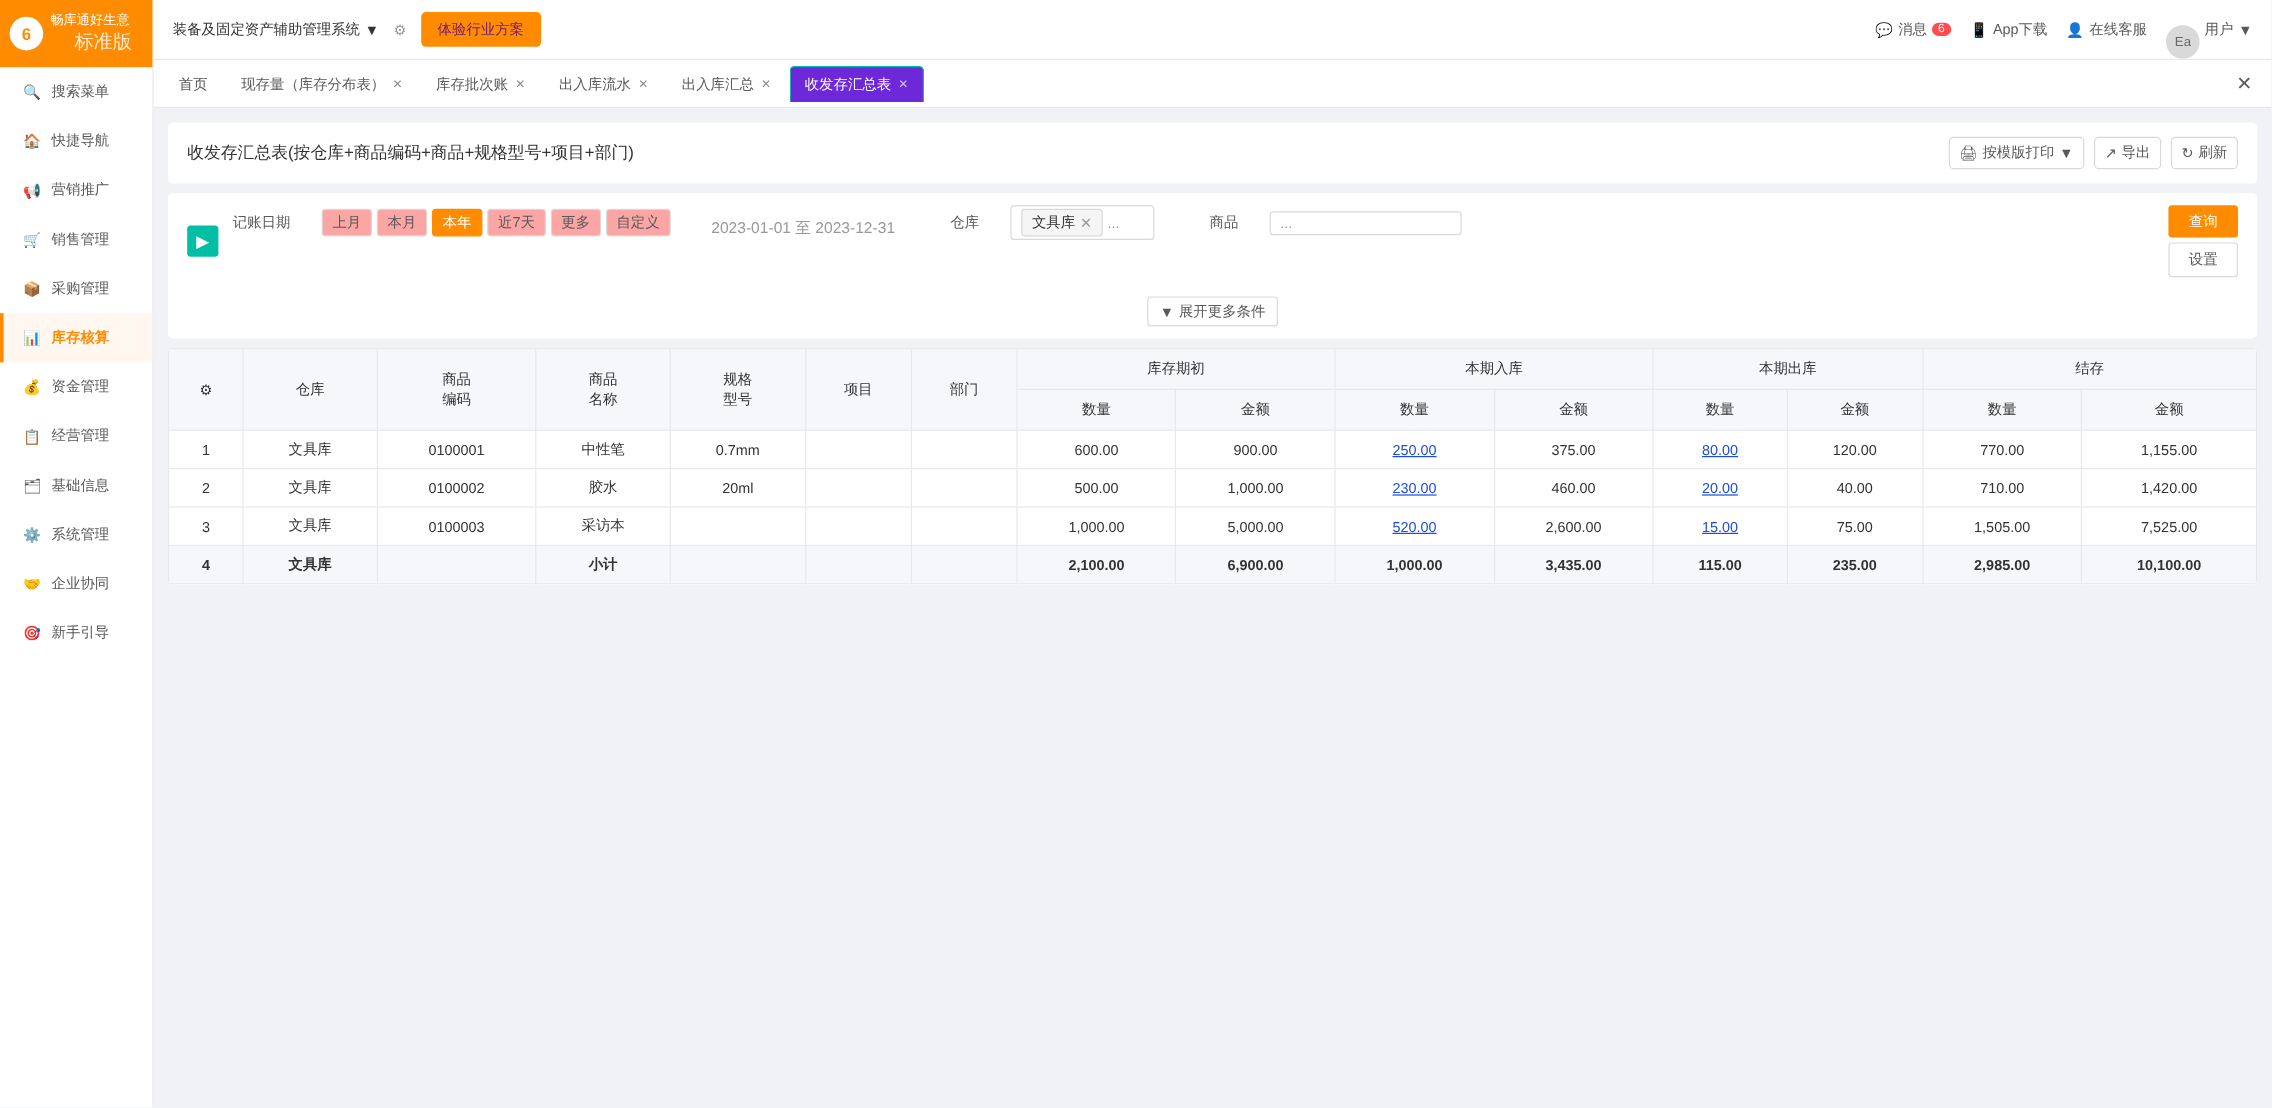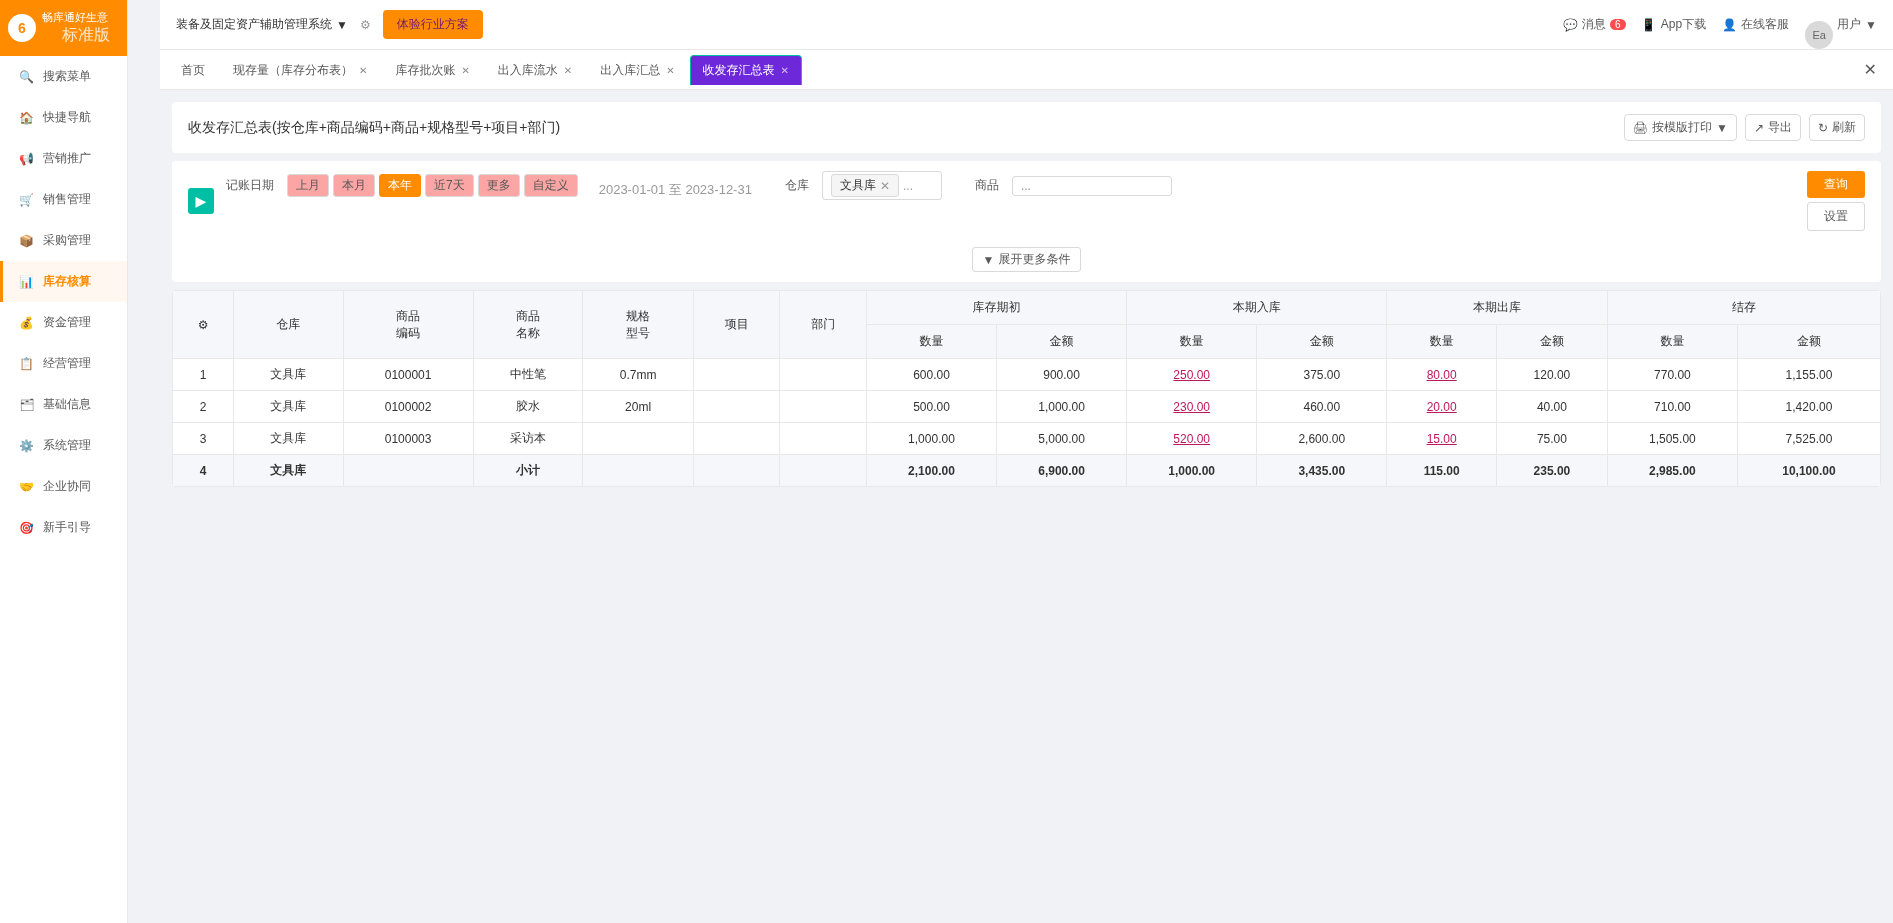--- a/index.html
+++ b/index.html
@@ -10,21 +10,21 @@
     .sidebar-logo { background: #ff8c00; color: #fff; padding: 10px 8px; display: flex; align-items: center; gap: 6px; min-height: 50px; }
     .sidebar-logo-icon { width: 28px; height: 28px; background: #fff; border-radius: 50%; display: flex; align-items: center; justify-content: center; color: #ff8c00; font-weight: bold; font-size: 14px; flex-shrink: 0; }
     .sidebar-logo-text { font-size: 11px; color: #fff; line-height: 1.4; }
     .sidebar-logo-sub { font-size: 16px; opacity: 0.8; margin-left: 20px; }
     .sidebar-menu { flex: 1; overflow-y: auto; }
     .sidebar-item { display: flex; align-items: center; gap: 8px; padding: 12px 16px; cursor: pointer; color: #595959; font-size: 12px; border-left: 3px solid transparent; }
     .sidebar-item.active { background: #fff7f0; color: #ff8c00; border-left-color: #ff8c00; font-weight: bold; }
     .sidebar-item-icon { width: 16px; height: 16px; display: flex; align-items: center; justify-content: center; flex-shrink: 0; }
 
     
-    .main-area { flex: 1; display: flex; flex-direction: column; overflow: hidden; padding-left: 32px; }
+    .main-area { flex: 1; display: flex; flex-direction: column; overflow: hidden; }
     .top-bar { background: #fff; border-bottom: 1px solid #e8e8e8; display: flex; align-items: center; justify-content: space-between; padding: 0 16px; height: 50px; flex-shrink: 0; }
     .top-bar-left { display: flex; align-items: center; gap: 12px; }
     .system-selector { display: flex; align-items: center; gap: 4px; cursor: pointer; }
     .top-bar-actions { display: flex; align-items: center; gap: 16px; }
     .trial-btn { background: #ff8c00; color: #701a75; border: none; border-radius: 4px; padding: 6px 14px; cursor: pointer; font-size: 12px; }
     .top-action { display: flex; align-items: center; gap: 4px; cursor: pointer; color: #595959; font-size: 12px; }
     .badge { background: #ff4d4f; color: #fff; border-radius: 10px; padding: 0 5px; font-size: 10px; min-width: 16px; text-align: center; }
     .user-avatar { width: 28px; height: 28px; background: #d9d9d9; border-radius: 50%; display: flex; align-items: center; justify-content: center; font-size: 11px; color: #666; margin-top: 20px; }
 
     
@@ -38,40 +38,40 @@
     .content { flex: 1; overflow-y: auto; background: #f0f2f5; padding: 12px; }
 
     
     .page-header { background: #fff; border-radius: 4px; padding: 12px 16px; margin-bottom: 8px; display: flex; align-items: center; justify-content: space-between; }
     .page-title { font-size: 14px; color: #333; font-weight: 500; }
     .page-header-actions { display: flex; align-items: center; gap: 8px; }
     .header-action-btn { display: flex; align-items: center; gap: 4px; cursor: pointer; color: #595959; font-size: 12px; padding: 4px 8px; border: 1px solid #d9d9d9; border-radius: 4px; background: #fff; }
 
     
     .filter-area { background: #fff; border-radius: 4px; padding: 10px 16px; margin-bottom: 8px; }
-    .filter-row { display: flex; align-items: center; gap: 13px; flex-wrap: wrap; }
+    .filter-row { display: flex; align-items: center; gap: 26px; flex-wrap: wrap; }
     .filter-label { color: #595959; font-size: 12px; flex-shrink: 0; }
     .filter-date-buttons { display: flex; gap: 4px; align-items: center; }
     .date-btn { padding: 2px 8px; border: 1px solid #d9d9d9; border-radius: 3px; cursor: pointer; font-size: 12px; color: #595959; background: #fca5a5; }
     .date-btn.active { background: #ff8c00; color: #fff; border-color: #ff8c00; }
     .date-range { font-size: 13px; color: #999; margin-top: 8px; }
     .filter-tag { display: flex; align-items: center; gap: 4px; background: #f5f5f5; border: 1px solid #d9d9d9; border-radius: 3px; padding: 2px 8px; font-size: 12px; }
     .filter-tag-remove { cursor: pointer; color: #999; }
     .filter-more-btn { color: #999; cursor: pointer; font-size: 12px; }
     .expand-btn { display: flex; align-items: center; gap: 4px; cursor: pointer; color: #595959; font-size: 12px; border: 1px solid #d9d9d9; border-radius: 3px; padding: 3px 10px; background: #fff; margin: 8px auto 0; width: fit-content; }
     .query-btn { background: #ff8c00; color: #fff; border: none; border-radius: 3px; padding: 5px 16px; cursor: pointer; font-size: 12px; }
     .settings-btn { background: #fff; color: #595959; border: 1px solid #d9d9d9; border-radius: 3px; padding: 5px 16px; cursor: pointer; font-size: 12px; }
 
     
     .table-wrapper { background: #fff; border-radius: 4px; overflow: auto; }
     .data-table { width: 100%; border-collapse: collapse; font-size: 12px; }
     .data-table th { background: #f5f7fa; color: #333; padding: 8px 10px; text-align: center; border: 1px solid #e8e8e8; font-weight: 500; white-space: nowrap; }
     .data-table td { padding: 7px 10px; text-align: center; border: 1px solid #e8e8e8; color: #333; white-space: nowrap; }
     .data-table .subtotal-row td { font-weight: bold; background: #f5f7fa; }
-    .link-value { color: #be185d; text-decoration: underline; cursor: pointer; }
+    .link-value { color: #1d4ed8; text-decoration: underline; cursor: pointer; }
     .settings-icon-cell { color: #999; cursor: pointer; }
     .th-group { text-align: center; background: #eef1f6; }
 
     
     .total-bar { background: #fffbe6; border-top: 2px solid #e8e8e8; padding: 8px 10px; display: flex; align-items: center; font-size: 12px; color: #333; font-weight: bold; gap: 0; flex-shrink: 0; }
     .total-val { min-width: 80px; text-align: center; padding: 0 6px; }
 
     .filter-container { display: flex; align-items: flex-start; gap: 0; }
     .filter-expand-icon { width: 26px; height: 26px; background: #00bfa5; border-radius: 3px; display: flex; align-items: center; justify-content: center; color: #fff; cursor: pointer; font-size: 14px; margin-right: 12px; flex-shrink: 0; align-self: center; }
     .filter-fields { flex: 1; }

